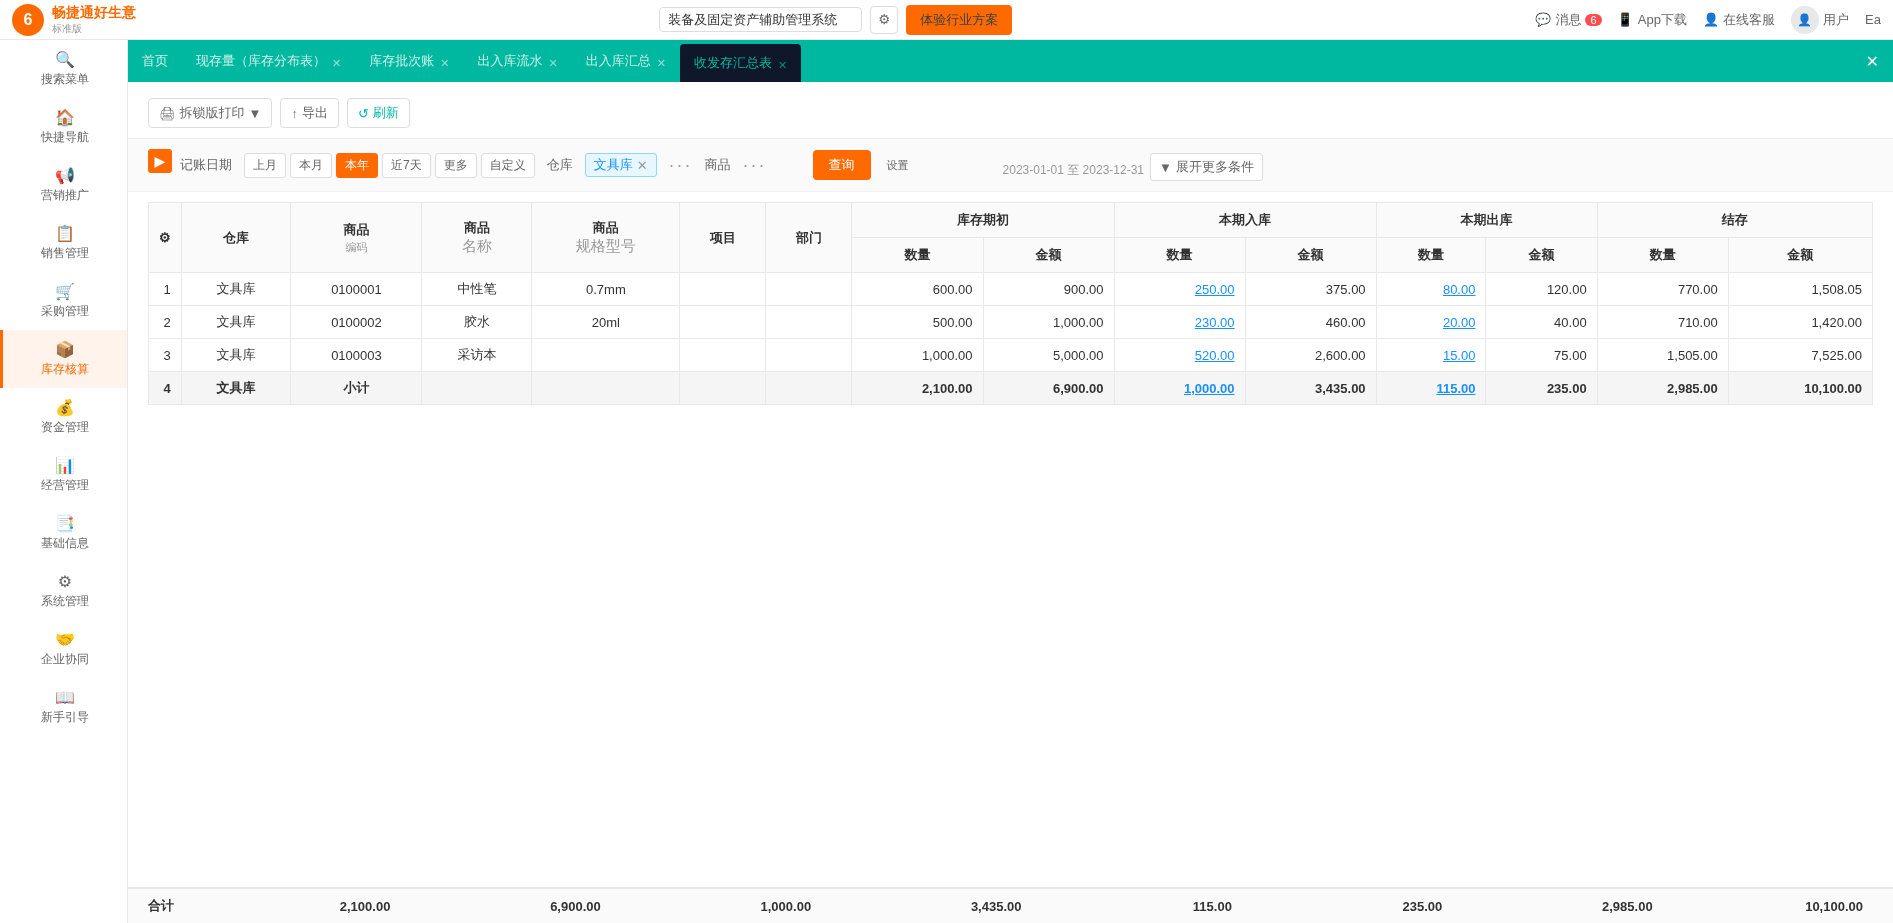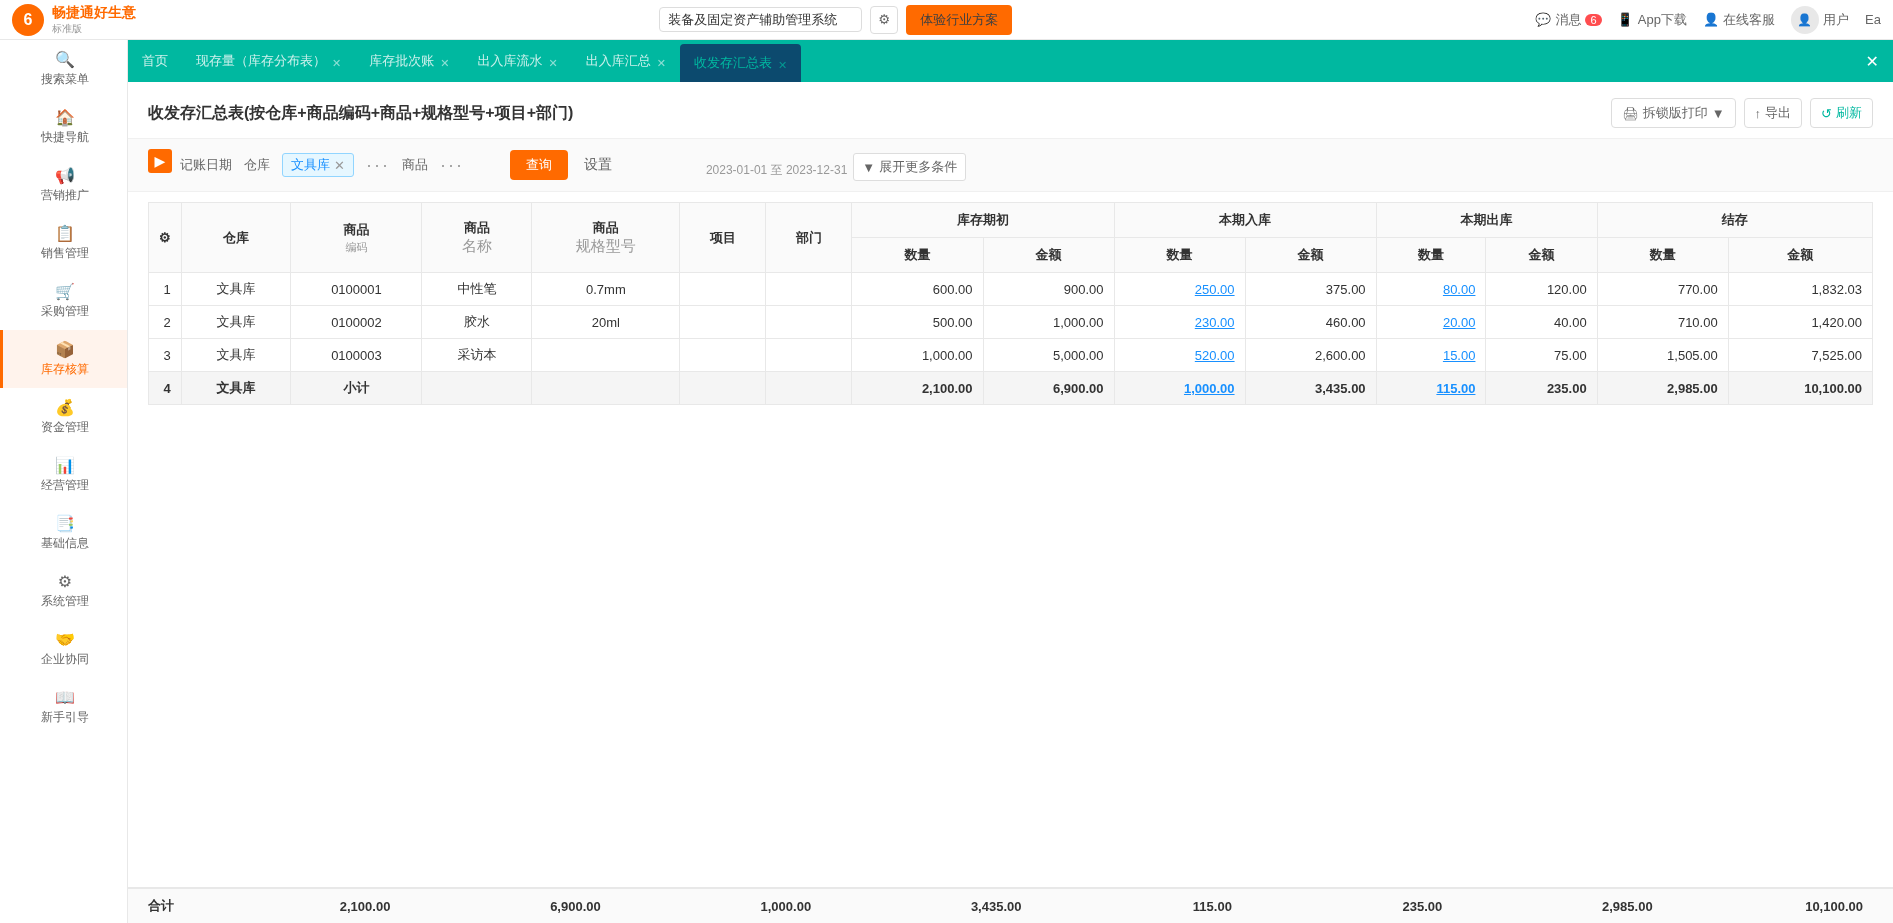--- a/index.html
+++ b/index.html
@@ -25,21 +25,21 @@
     .user-avatar { width: 28px; height: 28px; background: #e8e8e8; border-radius: 50%; display: flex; align-items: center; justify-content: center; color: #999; font-size: 12px; }
     .sidebar-logo-text { color: #ff6a00; font-size: 14px; font-weight: bold; }
     .sidebar-sub { font-size: 10px; color: #999; }
     .sidebar-item { display: flex; flex-direction: column; align-items: center; padding: 10px 4px; cursor: pointer; color: #666; font-size: 12px; gap: 2px; border-left: 3px solid transparent; }
     .sidebar-item.active { background: #fff3ec; color: #ff6a00; border-left: 3px solid #ff6a00; }
     .sidebar-item .icon { font-size: 16px; }
 
     
     .tab-bar { background: #00b8a0; display: flex; align-items: center; padding: 0; flex-shrink: 0; }
     .tab-item { padding: 10px 14px; color: rgba(255,255,255,0.8); cursor: pointer; font-size: 13px; display: flex; align-items: flex-end; gap: 6px; white-space: nowrap; }
-    .tab-item.active { background: #0c4a6e; color: #00b8a0; border-radius: 4px 4px 0 0; margin-top: 4px; }
+    .tab-item.active { background: #0f172a; color: #00b8a0; border-radius: 4px 4px 0 0; margin-top: 4px; }
     .tab-close { font-size: 11px; opacity: 0.7; }
     .tab-bar-close { margin-left: auto; padding: 10px 14px; color: #fff; cursor: pointer; font-size: 16px; }
 
     
     .page-content { flex: 1; background: #fff; overflow-y: auto; padding: 0; }
     .page-header { padding: 16px 20px 10px; display: flex; align-items: center; justify-content: space-between; border-bottom: 1px solid #f0f0f0; }
     .page-title { font-size: 16px; font-weight: bold; color: #333; }
     .page-actions { display: flex; align-items: center; gap: 8px; }
     .action-btn { display: flex; align-items: center; gap: 4px; padding: 5px 10px; border: 1px solid #ddd; border-radius: 4px; background: #fff; cursor: pointer; font-size: 13px; color: #666; }
     .refresh-btn { color: #00b8a0; }
@@ -51,21 +51,21 @@
     .date-btn { padding: 3px 8px; border: 1px solid #ddd; border-radius: 3px; background: #fff; cursor: pointer; font-size: 12px; color: #666; }
     .date-btn.active { background: #ff6a00; color: #fff; border-color: #ff6a00; }
     .date-range { font-size: 12px; color: #999; margin-top: 10px; }
     .warehouse-tag { display: flex; align-items: center; gap: 4px; background: #e6f7ff; border: 1px solid #91d5ff; border-radius: 3px; padding: 2px 8px; font-size: 13px; color: #1890ff; }
     .warehouse-tag-close { cursor: pointer; color: #999; }
     .filter-dots { color: #999; cursor: pointer; font-size: 18px; letter-spacing: 2px; }
     .expand-btn { display: flex; align-items: center; gap: 4px; color: #666; cursor: pointer; font-size: 13px; padding: 4px 8px; border: 1px solid #ddd; border-radius: 3px; background: #fff; }
 
     
     .query-btn { background: #ff6a00; color: #fff; border: none; border-radius: 4px; padding: 6px 16px; cursor: pointer; font-size: 13px; }
-    .settings-link { color: #666; cursor: pointer; font-size: 14px; padding: 2px 8px; text-align: right; }
+    .settings-link { color: #666; cursor: pointer; font-size: 11px; padding: 2px 8px; text-align: right; }
 
     
     .table-wrapper { padding: 0 20px 20px; }
     table { width: 100%; border-collapse: collapse; margin-top: 10px; font-size: 13px; }
     thead tr { background: #fafafa; }
     thead th { border: 1px solid #e8e8e8; padding: 8px 10px; text-align: center; font-weight: 600; color: #333; white-space: nowrap; }
     tbody tr { background: #fff; }
     tbody tr.subtotal { background: #f5f5f5; font-weight: bold; }
     tbody td { border: 1px solid #e8e8e8; padding: 7px 10px; text-align: center; white-space: nowrap; }
     td.num { text-align: right; }
@@ -212,21 +212,20 @@
         <div class="tab-item active">
           <span>收发存汇总表</span>
           <span class="tab-close">✕</span>
         </div>
         <div class="tab-bar-close">✕</div>
       </div>
 
       <div class="page-content">
 
         <div class="page-header">
-          <div class="page-title">收发存汇总表(按仓库+商品编码+商品+规格型号+项目+部门)</div>
           <div class="page-actions">
             <button class="action-btn">
               <span>🖨</span>
               <span>拆锁版打印</span>
               <span>▼</span>
             </button>
             <button class="action-btn">
               <span>↑</span>
               <span>导出</span>
             </button>
@@ -239,20 +238,28 @@
 
         <div class="filter-bar">
           <div class="filter-section">
             <div class="filter-left">
               <button class="toggle-arrow">▶</button>
             </div>
             <div class="filter-main">
               <div class="filter-rows-wrapper">
                 <div class="filter-row-inline">
                   <span class="filter-label">记账日期</span>
+                  <div class="date-btns">
+                    <button class="date-btn">上月</button>
+                    <button class="date-btn">本月</button>
+                    <button class="date-btn active">本年</button>
+                    <button class="date-btn">近7天</button>
+                    <button class="date-btn">更多</button>
+                    <button class="date-btn">自定义</button>
+                  </div>
                   <span class="filter-label">仓库</span>
                   <div class="warehouse-tag">
                     <span>文具库</span>
                     <span class="warehouse-tag-close">✕</span>
                   </div>
                   <span class="filter-dots">···</span>
                   <span class="filter-label">商品</span>
                   <span class="filter-dots">···</span>
                   <div style="margin-left:auto; display:flex; gap:8px; align-items:center;padding-left:34px;">
                     <button class="query-btn">查询</button>
@@ -310,21 +317,21 @@
                 <td>0.7mm</td>
                 <td></td>
                 <td></td>
                 <td class="num">600.00</td>
                 <td class="num">900.00</td>
                 <td class="link-val">250.00</td>
                 <td class="num">375.00</td>
                 <td class="link-val">80.00</td>
                 <td class="num">120.00</td>
                 <td class="num">770.00</td>
-                <td class="num">1,832.03</td>
+                <td class="num">1,508.05</td>
               </tr>
 
               <tr>
                 <td class="num">2</td>
                 <td>文具库</td>
                 <td>0100002</td>
                 <td>胶水</td>
                 <td>20ml</td>
                 <td></td>
                 <td></td>

